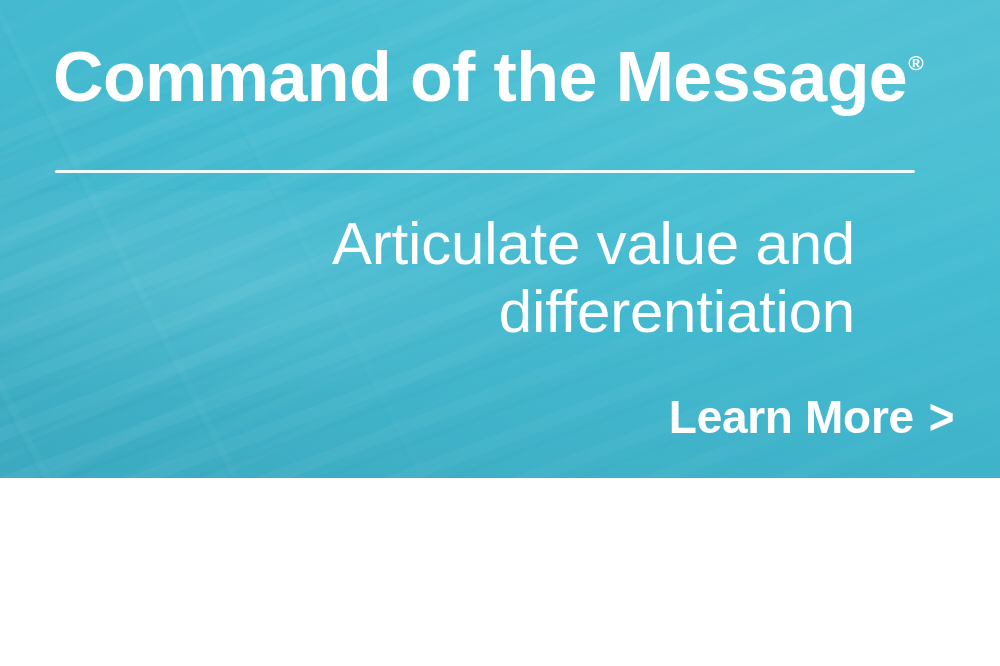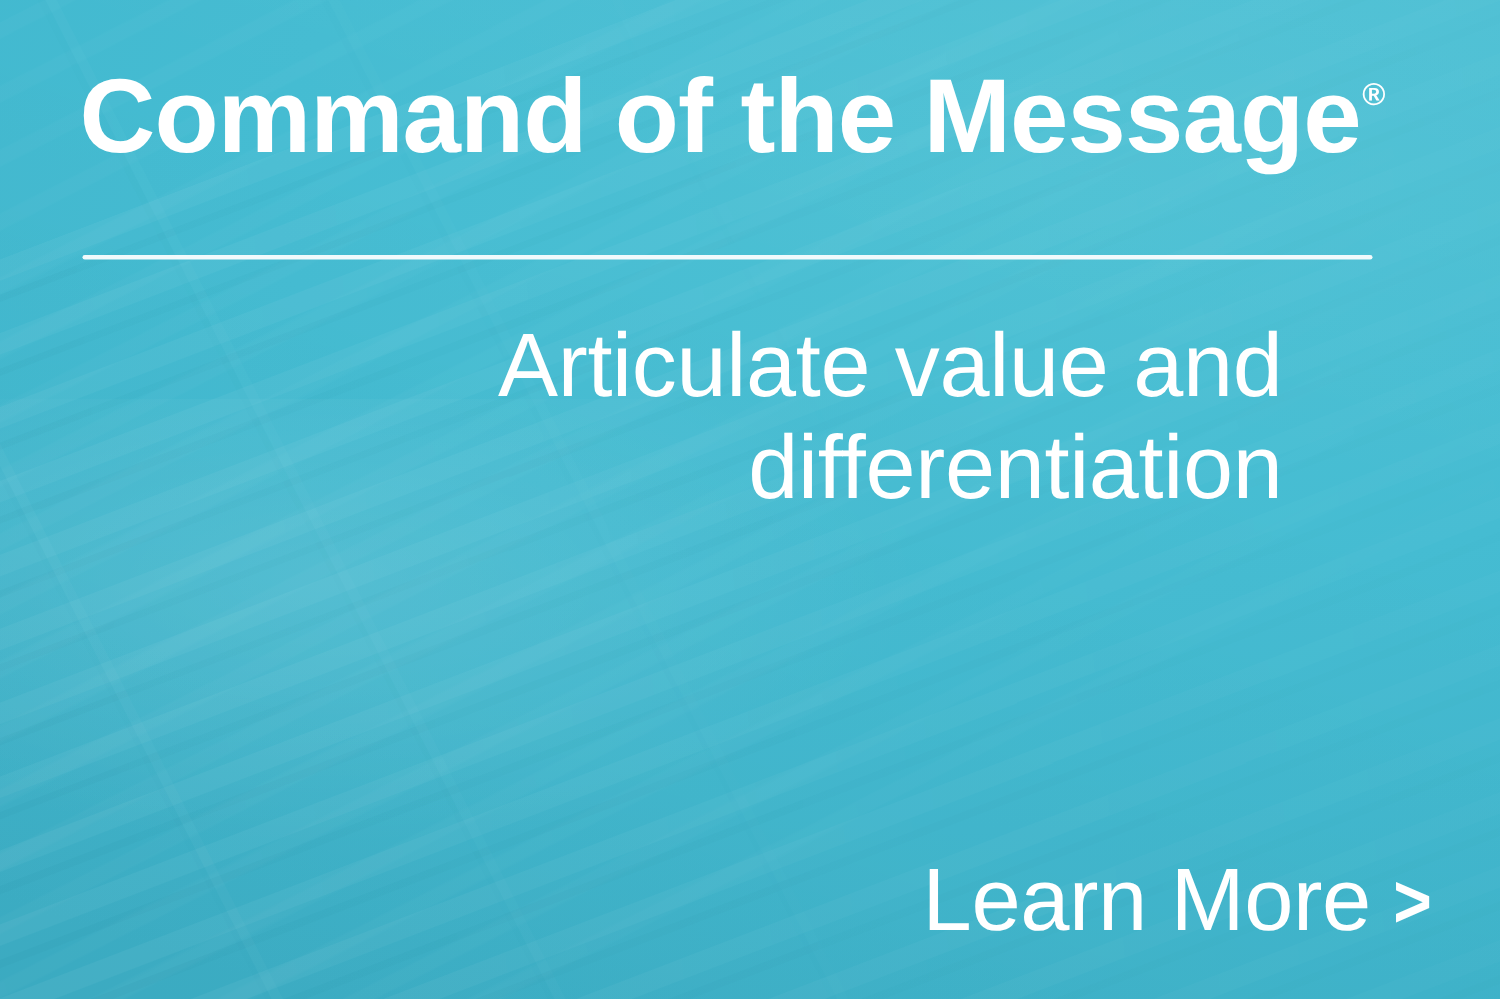--- a/index.html
+++ b/index.html
@@ -5,21 +5,21 @@
 <style>
   html, body {
     margin: 0;
     padding: 0;
     background: #ffffff;
   }
 
   .banner {
     position: relative;
     width: 1000px;
-    height: 666px;
+    height: 478px;
     overflow: hidden;
     font-family: "Liberation Sans", sans-serif;
     background: #1d4ed8;
     user-select: none;
   }
 
   
   .bg-base {
     position: absolute;
     inset: 0;
@@ -173,22 +173,22 @@
     right: 44px;
     bottom: 36px;
     display: flex;
     align-items: center;
     gap: 13px;
     color: #ffffff;
     text-decoration: none;
     cursor: pointer;
   }
   .cta-label {
-    font-size: 59px;
-    font-weight: normal;
+    font-size: 46px;
+    font-weight: bold;
     letter-spacing: -0.3px;
     line-height: 1;
   }
   .cta-chevron {
     font-size: 50px;
     font-weight: bold;
     line-height: 1;
     display: inline-block;
     transform: scaleX(0.88);
   }

